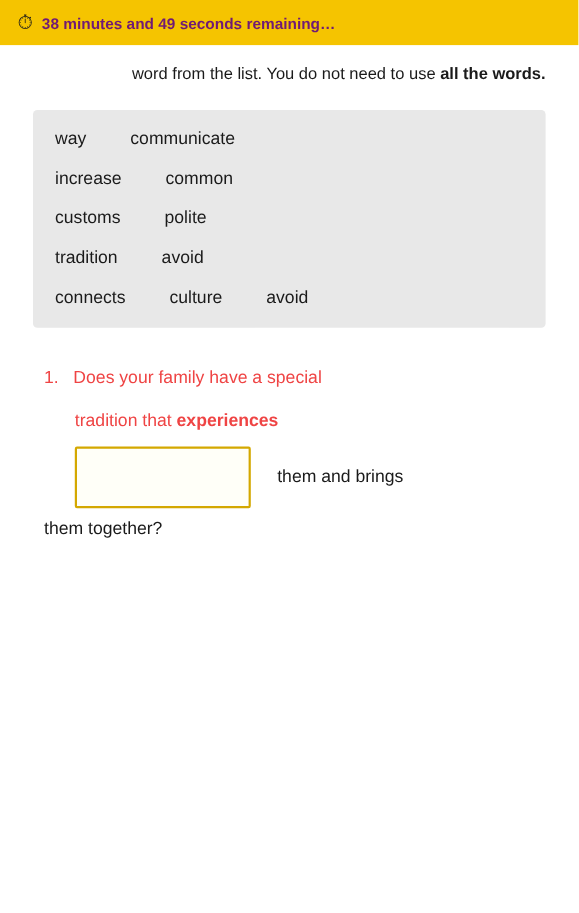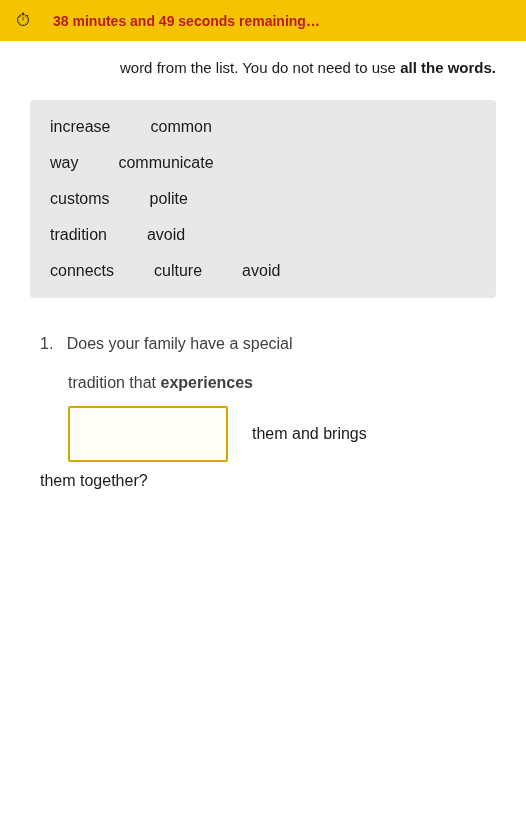--- a/index.html
+++ b/index.html
@@ -26,22 +26,21 @@
     }
 
     .timer-icon {
       font-size: 18px;
     }
 
     .timer-text {
       font-family: Arial, sans-serif;
       font-size: 14px;
       font-weight: 600;
-      color: #b91c1c;
-      margin-left: 15px;
+      color: #701a75;
     }
 
     .content-area {
       padding: 16px 30px 30px 30px;
     }
 
     .instruction-text {
       font-size: 15px;
       line-height: 1.5;
       margin-bottom: 20px;
@@ -79,21 +78,21 @@
     }
 
     .question-section {
       padding: 0 10px;
     }
 
     .question-text {
       font-family: Arial, sans-serif;
       font-size: 16px;
       line-height: 1.7;
-      color: #404040;
+      color: #ef4444;
     }
 
     .question-text strong {
       font-weight: 700;
     }
 
     .question-line {
       margin-bottom: 4px;
     }
 
@@ -134,26 +133,26 @@
   <span class="timer-text">38 minutes and 49 seconds remaining…</span>
 </div>
 
 <div class="content-area">
   <div class="instruction-text">
     <span>word from the list. You do not need to use </span><strong>all the words.</strong>
   </div>
 
   <div class="word-box">
     <div class="word-row">
+      <span class="word-item">way</span>
+      <span class="word-item">communicate</span>
+    </div>
+    <div class="word-row">
       <span class="word-item">increase</span>
       <span class="word-item">common</span>
-    </div>
-    <div class="word-row">
-      <span class="word-item">way</span>
-      <span class="word-item">communicate</span>
     </div>
     <div class="word-row">
       <span class="word-item">customs</span>
       <span class="word-item">polite</span>
     </div>
     <div class="word-row">
       <span class="word-item">tradition</span>
       <span class="word-item">avoid</span>
     </div>
     <div class="word-row">

